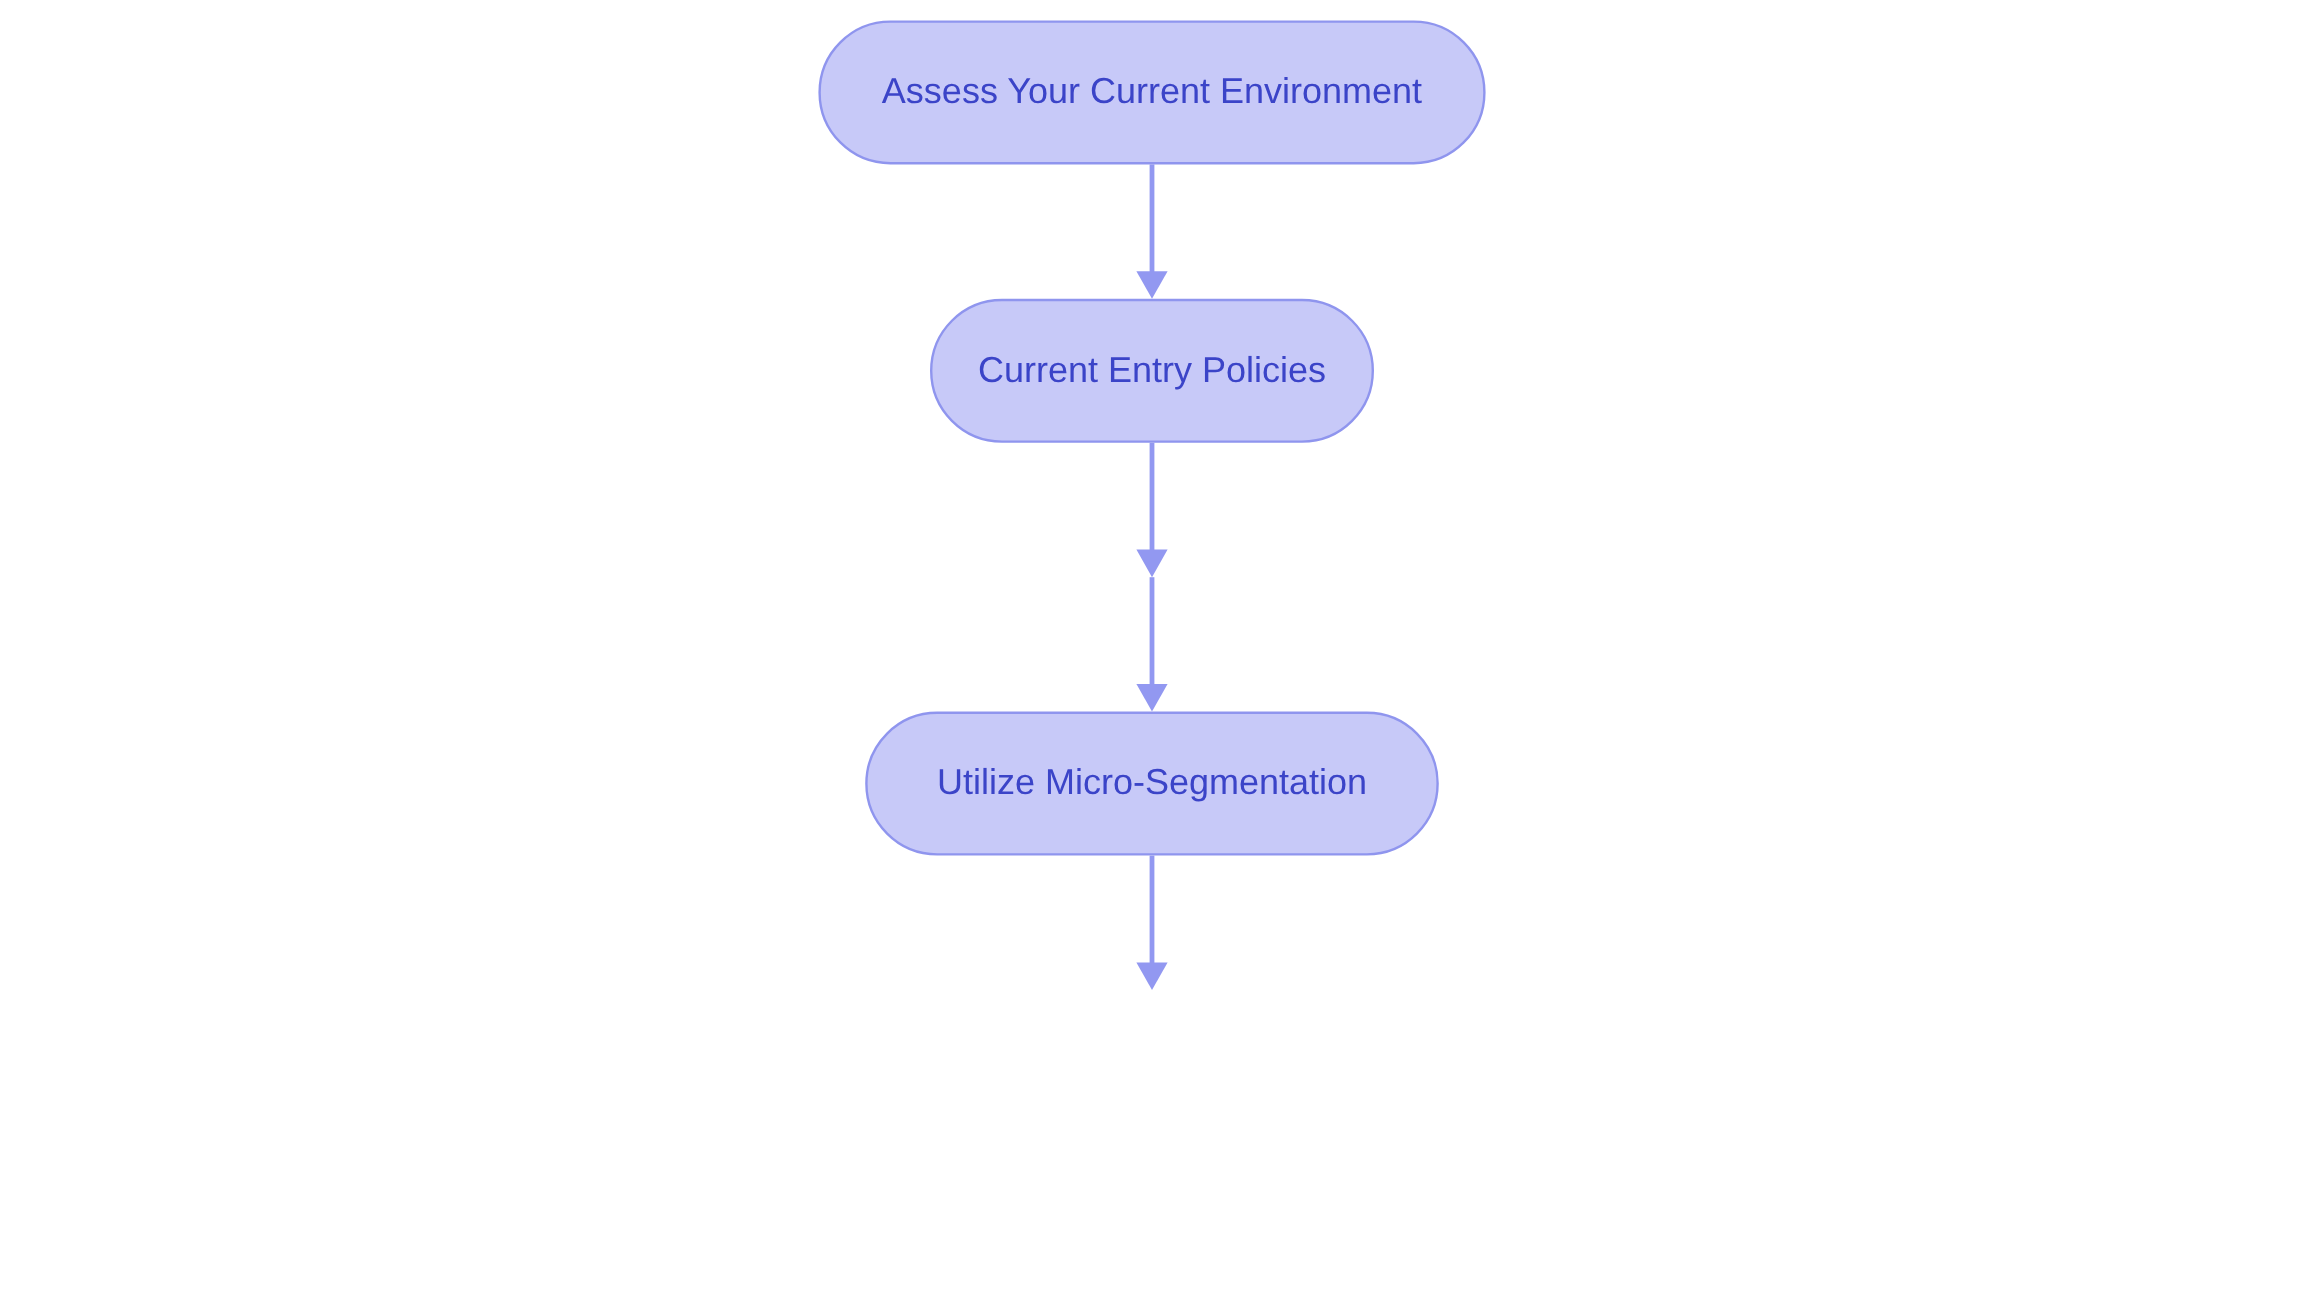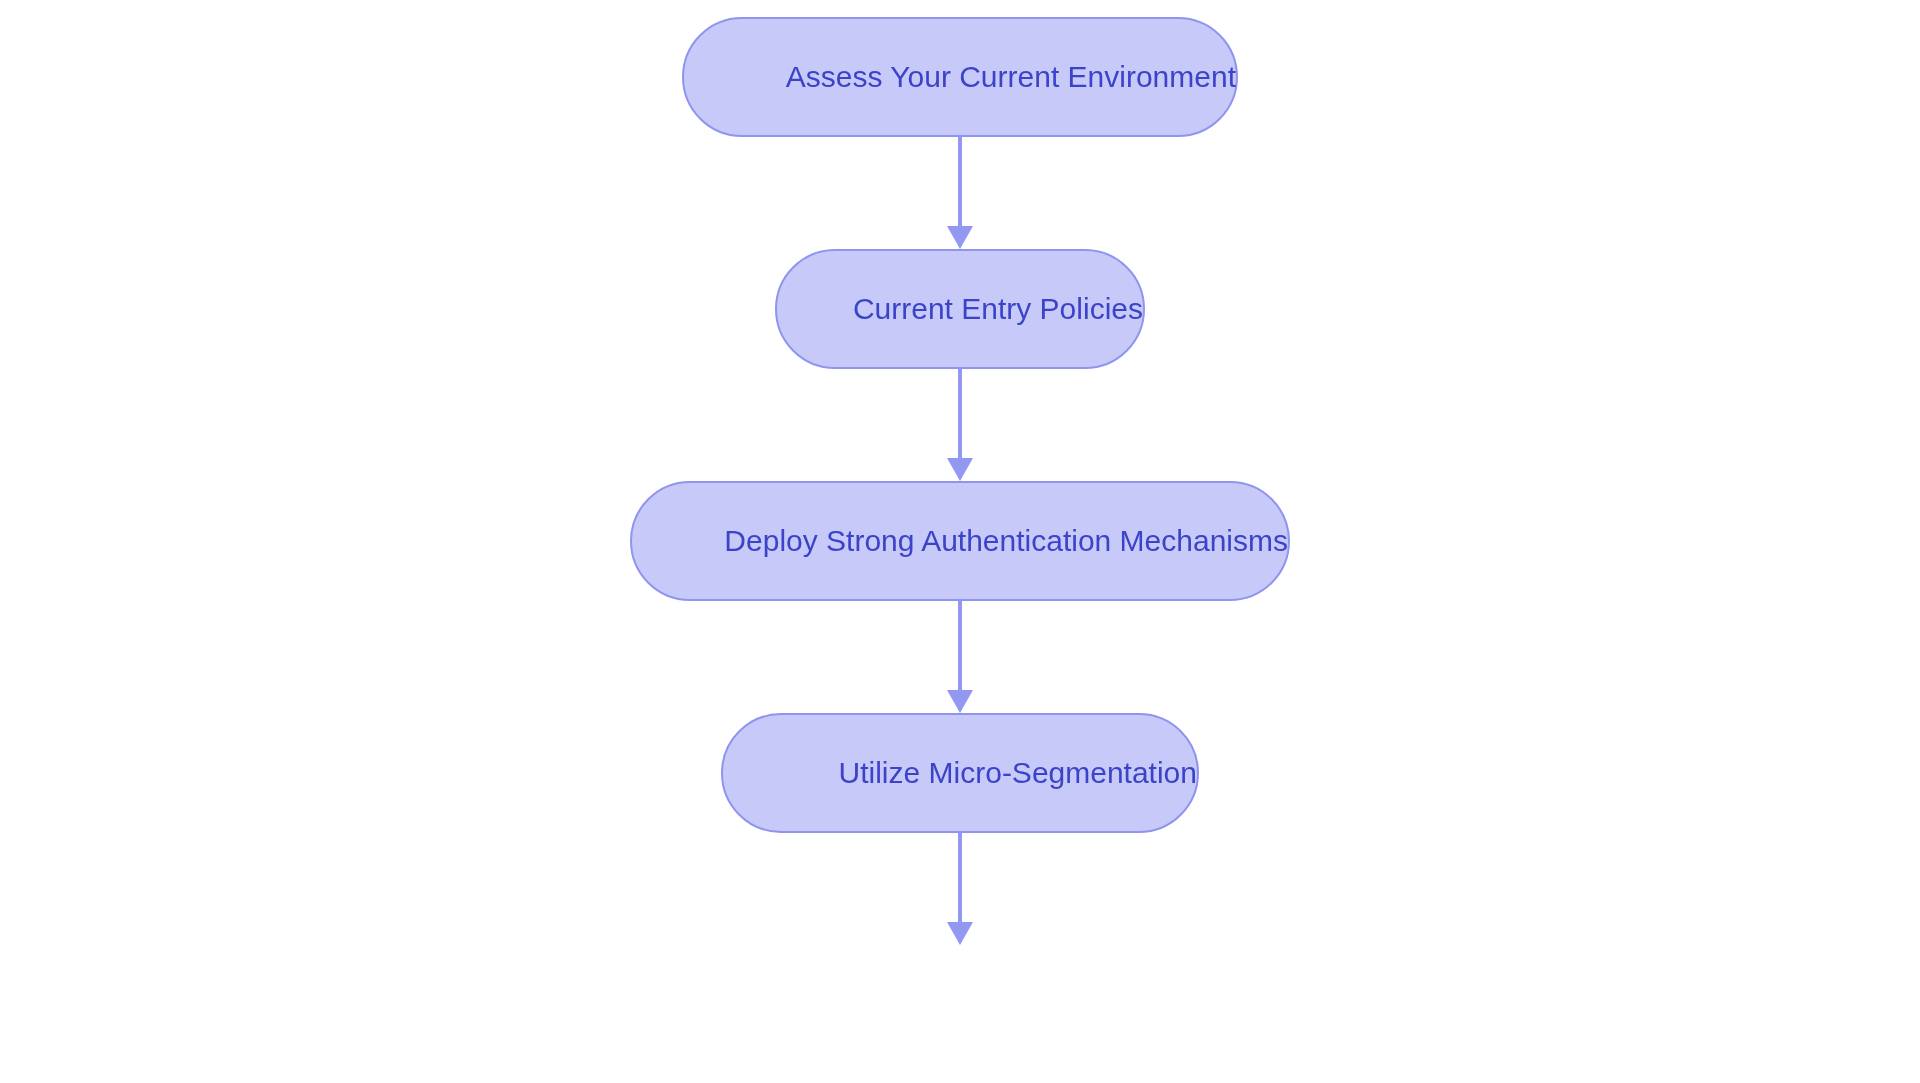--- a/index.html
+++ b/index.html
@@ -30,21 +30,21 @@
   .flow-node {
     height: 120px;
     border-radius: 60px;
     background: var(--node-fill);
     border: 2px solid var(--node-border);
     color: var(--node-text);
     font-size: 30px;
     line-height: 1;
     display: flex;
     align-items: center;
-    justify-content: flex-end;
+    justify-content: center;
     text-align: center;
     flex: 0 0 auto;
     white-space: nowrap;
   }
   .n1 { width: 556px; }
   .n2 { width: 370px; }
   .n3 { width: 660px; }
   .n4 { width: 478px; }
   .n5 { width: 622px; }
   .connector {
@@ -86,23 +86,20 @@
 
   <div class="flow-node n2">
     <span>Current Entry Policies</span>
   </div>
 
   <div class="connector">
     <div class="line"></div>
     <div class="arrowhead"></div>
   </div>
 
-  <div class="flow-node n3">
-    <span>Deploy Strong Authentication Mechanisms</span>
-  </div>
 
   <div class="connector">
     <div class="line"></div>
     <div class="arrowhead"></div>
   </div>
 
   <div class="flow-node n4">
     <span>Utilize Micro-Segmentation</span>
   </div>
 

